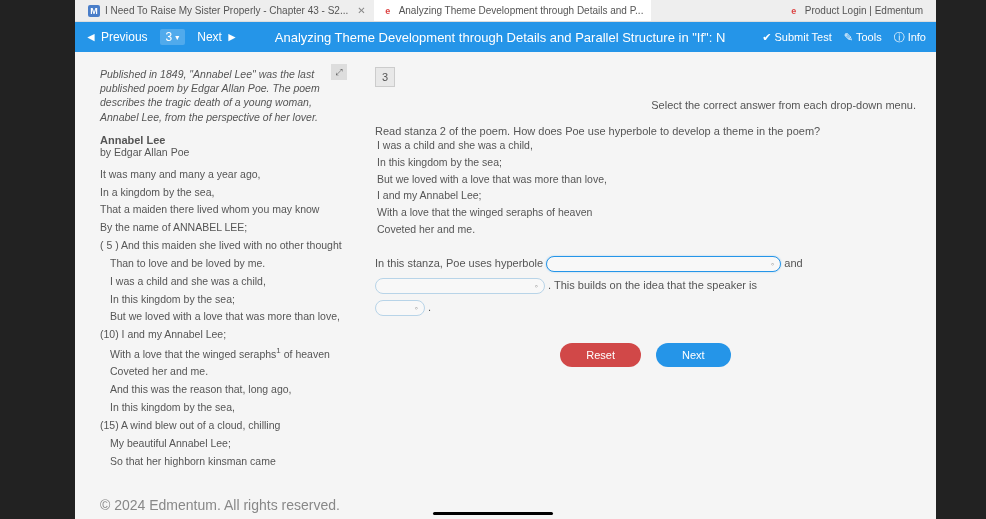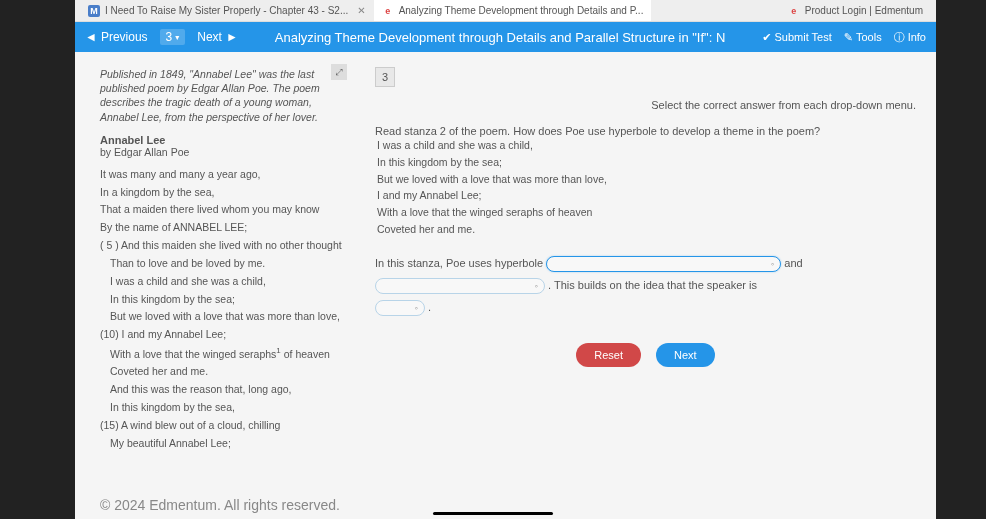--- a/index.html
+++ b/index.html
@@ -35,21 +35,21 @@
     .question-text { font-size: 11px; }
     .stanza { font-size: 10.5px; line-height: 1.6; margin-bottom: 14px; padding-left: 2px; }
     .answer-area { font-size: 11px; line-height: 2; }
     .dropdown { display: inline-block; background: #f8f8f8; border: 1px solid #b8d4e8; border-radius: 10px; height: 16px; vertical-align: middle; position: relative; }
     .dropdown::after { content: "◦"; position: absolute; right: 6px; top: 50%; transform: translateY(-50%); color: #888; font-size: 9px; }
     .dd-long { width: 235px; }
     .dd-med { width: 170px; }
     .dd-short { width: 50px; }
     .dd-highlight { border-color: #2595e8; box-shadow: 0 0 2px rgba(37,149,232,0.4); }
     .action-buttons { display: flex; justify-content: center; gap: 15px; margin-top: 25px; }
-    .btn { padding: 6px 18px; border-radius: 14px; color: #fff; font-size: 11px; border: none; cursor: pointer; }
+    .btn { padding: 6px 26px; border-radius: 14px; color: #fff; font-size: 11px; border: none; cursor: pointer; }
     .btn-reset { background: #d14848; }
     .btn-next { background: #2595e8; }
     .footer { font-size: 14px; color: #888; padding: 6px 25px; background: #f5f5f5; }
     .home-indicator { position: absolute; bottom: 4px; left: 50%; transform: translateX(-50%); width: 120px; height: 3px; background: #000; border-radius: 2px; }
     sup { font-size: 8px; }
   </style>
 </head>
 <body>
 
 <div class="device-frame">
@@ -116,20 +116,21 @@
         <div class="poem-line line-indent">I was a child and she was a child,</div>
         <div class="poem-line line-indent">In this kingdom by the sea;</div>
         <div class="poem-line line-indent">But we loved with a love that was more than love,</div>
         <div class="poem-line"><span class="line-num">(10)</span> <span>I and my Annabel Lee;</span></div>
         <div class="poem-line line-indent"><span>With a love that the winged seraphs</span><sup>1</sup><span> of heaven</span></div>
         <div class="poem-line line-indent">Coveted her and me.</div>
         <div class="poem-line line-indent">And this was the reason that, long ago,</div>
         <div class="poem-line line-indent">In this kingdom by the sea,</div>
         <div class="poem-line"><span class="line-num">(15)</span> <span>A wind blew out of a cloud, chilling</span></div>
         <div class="poem-line line-indent">My beautiful Annabel Lee;</div>
+        <div class="poem-line line-indent">So that her highborn kinsman came</div>
       </div>
 
       <div class="right-panel">
         <div class="q-num-box">3</div>
         <div class="instruction">Select the correct answer from each drop-down menu.</div>
         <div class="question-text">Read stanza 2 of the poem. How does Poe use hyperbole to develop a theme in the poem?</div>
         <div class="stanza">
           <div>I was a child and she was a child,</div>
           <div>In this kingdom by the sea;</div>
           <div>But we loved with a love that was more than love,</div>

